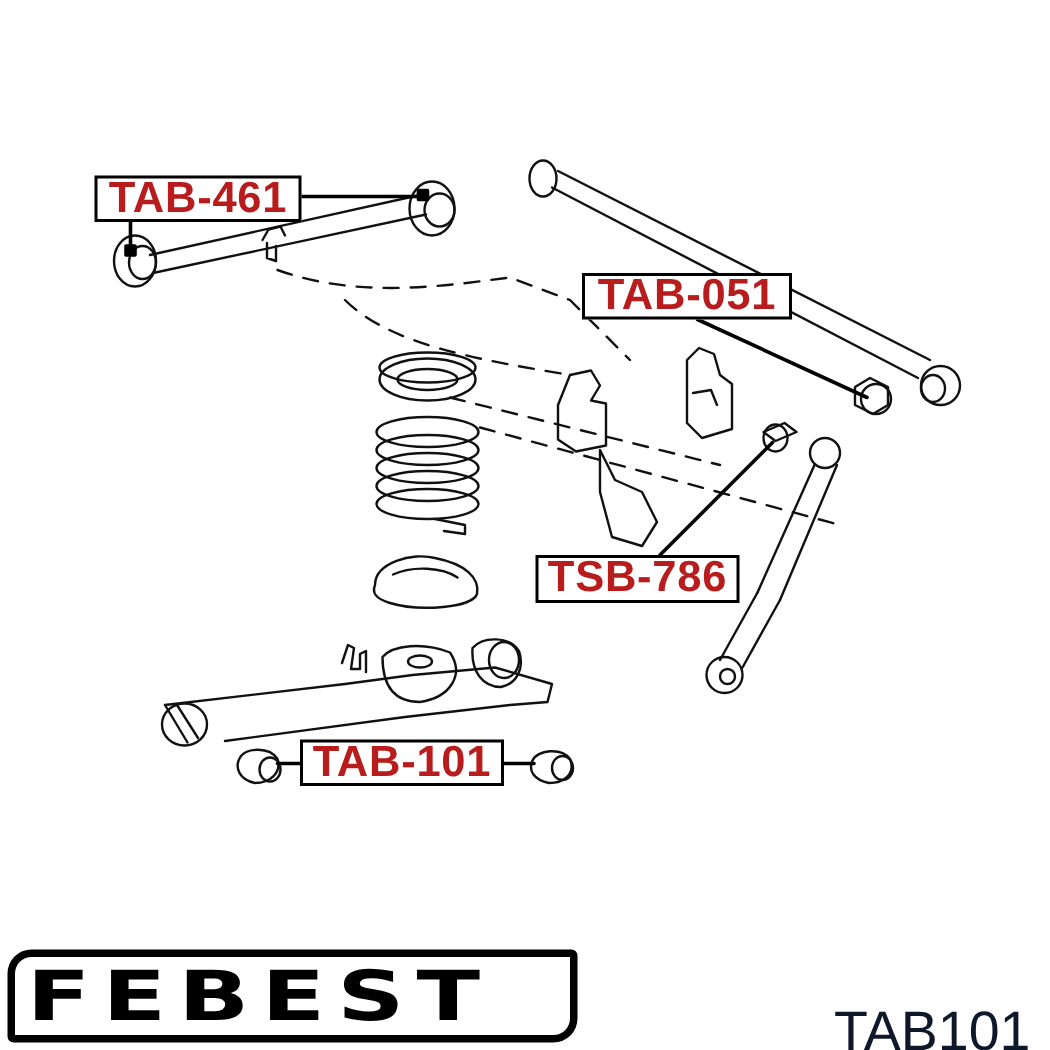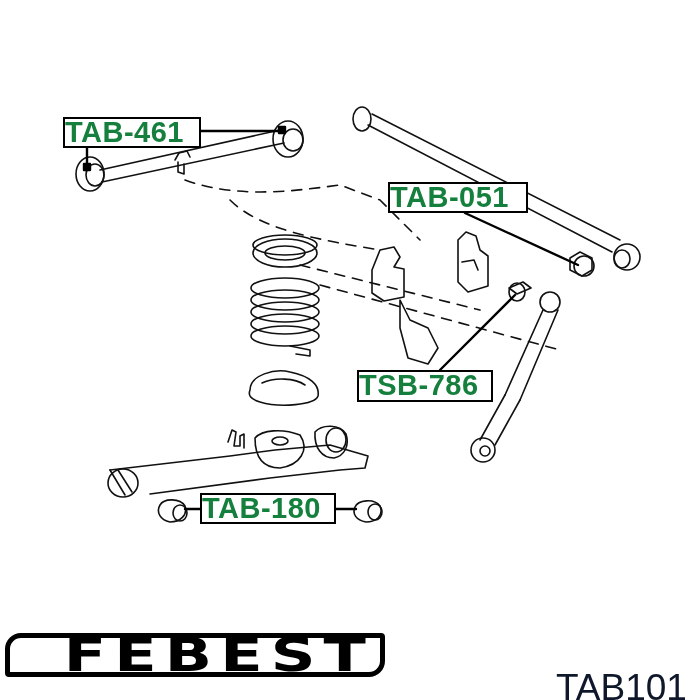--- a/index.html
+++ b/index.html
@@ -1,27 +1,27 @@
 <!DOCTYPE html>
 <html><head>
 <meta charset="utf-8">
 <style>
   html, body { margin:0; padding:0; background:#ffffff; }
   body { width:700px; height:700px; position:relative; overflow:hidden; font-family:"Liberation Sans", sans-serif; }
   #diagram { position:absolute; left:0; top:0; width:700px; height:700px; }
   .label-box {
     position:absolute; border:2px solid #000; background:#fff;
-    font-family:"Liberation Sans", sans-serif; font-weight:bold; color:#15803d;
-    font-size:29px; line-height:27px; text-align:left; letter-spacing:0.5px;
+    font-family:"Liberation Sans", sans-serif; font-weight:bold; color:#b91c1c;
+    font-size:29px; line-height:27px; text-align:center; letter-spacing:0.5px;
     box-sizing:border-box;
   }
   .logo {
-    position:absolute; left:5px; top:633px; width:380px; height:44px;
+    position:absolute; left:5px; top:633px; width:380px; height:62px;
     border:5px solid #000; border-radius:16px 4px 16px 4px; box-sizing:border-box;
-    display:flex; align-items:center; justify-content:center;padding-left:48px;
+    display:flex; align-items:center; padding-left:48px;
   }
   .logo-text {
     font-family:"DejaVu Sans", sans-serif; font-weight:bold; font-size:46px;
     letter-spacing:6px; color:#000; transform:scaleX(1.35); line-height:1;
   }
   .part-number {
     position:absolute; left:556px; top:648px; font-size:37px; color:#0f172a;
     font-family:"Liberation Sans", sans-serif; line-height:1;margin-top:21px;
   }
 </style>
@@ -110,19 +110,19 @@
     <line x1="465" y1="213" x2="578" y2="265"></line>
     <line x1="440" y1="370" x2="515" y2="295"></line>
     <line x1="185" y1="509" x2="200" y2="509"></line>
     <line x1="335" y1="509" x2="356" y2="509"></line>
   </g>
 </svg>
 
 <div class="label-box" style="left:63px; top:117px; width:138px; height:31px;">TAB-461</div>
 <div class="label-box" style="left:388px; top:182px; width:140px; height:31px;">TAB-051</div>
 <div class="label-box" style="left:357px; top:370px; width:136px; height:32px;">TSB-786</div>
-<div class="label-box" style="left:200px; top:493px; width:136px; height:31px;">TAB-180</div>
+<div class="label-box" style="left:200px; top:493px; width:136px; height:31px;">TAB-101</div>
 
 <div class="logo">
   <span class="logo-text">FEBEST</span>
 </div>
 
 <div class="part-number">TAB101</div>
 
 </body></html>

